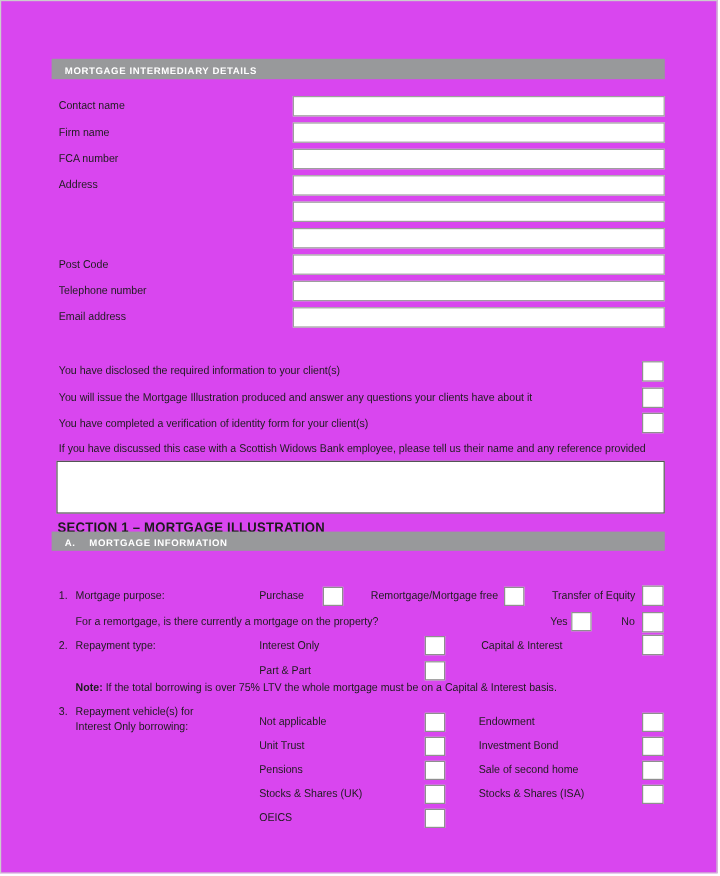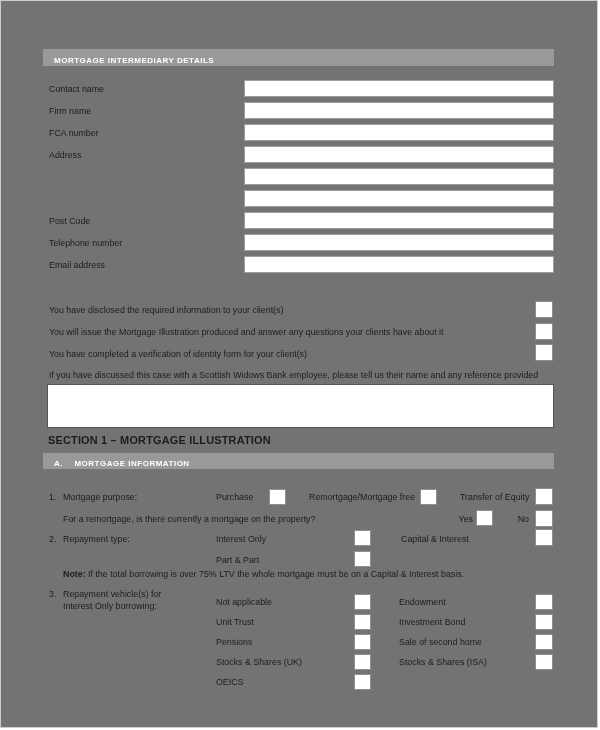--- a/index.html
+++ b/index.html
@@ -2,21 +2,21 @@
 <html style="--bar_bg: #98999b; --bar_text: #ffffff; --text: #1c1c1c; --input_border: #9e9e9e; --checkbox_border: #8f8f8f; --box_border: #555555; --page_border: #cccccc;"><head>
 <meta charset="utf-8">
 <style>
   * { box-sizing: border-box; }
   html, body { margin: 0; padding: 0; background: #fff; }
   .page {
     position: relative;
     width: 598px;
     height: 728px;
     border: 1px solid var(--page_border, #cccccc);
-    background: #737373;
+    background: #d946ef;
     font-family: "Liberation Sans", "DejaVu Sans", sans-serif;
     color: var(--text, #1c1c1c);
     overflow: hidden;
   }
   .bar {
     position: absolute;
     left: 42px;
     width: 511px;
     height: 17px;
     background: var(--bar_bg, #98999b);
@@ -123,21 +123,21 @@
   <span class="lbl" style="left:48px;top:322px">You will issue the Mortgage Illustration produced and answer any questions your clients have about it</span>
   <div class="cb cbr" style="top:322px"></div>
   <span class="lbl" style="left:48px;top:344px">You have completed a verification of identity form for your client(s)</span>
   <div class="cb cbr" style="top:343px"></div>
 
   <span class="lbl" style="left:48px;top:365px">If you have discussed this case with a Scottish Widows Bank employee, please tell us their name and any reference provided</span>
   <textarea class="bigbox" style=""></textarea>
 
   <div class="sec-title">SECTION 1 – MORTGAGE ILLUSTRATION</div>
 
-  <div class="bar" style="top:452px;height:16px;line-height:16px">
+  <div class="bar" style="top:442px;height:16px;line-height:16px">
     <span class="bar-t">A.</span>
     <span class="bar-t" style="margin-left:7px">MORTGAGE INFORMATION</span>
   </div>
 
   <span class="lbl row16" style="left:48px;top:488px">1.</span>
   <span class="lbl row16" style="left:62px;top:488px">Mortgage purpose:</span>
   <span class="lbl row16" style="left:215px;top:488px">Purchase</span>
   <div class="cb" style="left:268px;top:488px"></div>
   <span class="lbl row16" style="left:308px;top:488px">Remortgage/Mortgage free</span>
   <div class="cb" style="left:419px;top:488px"></div>

